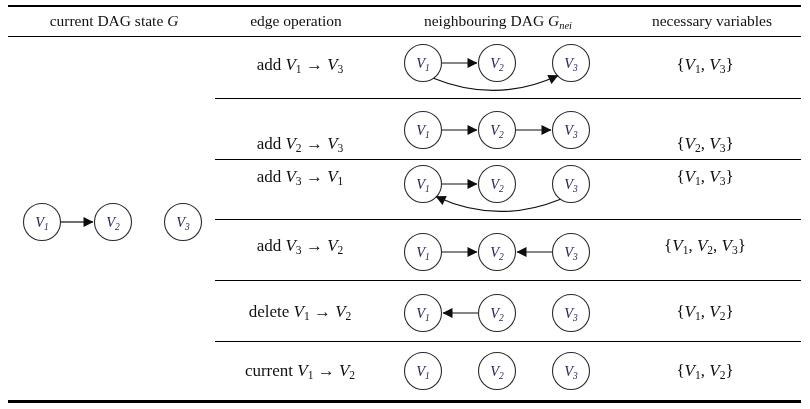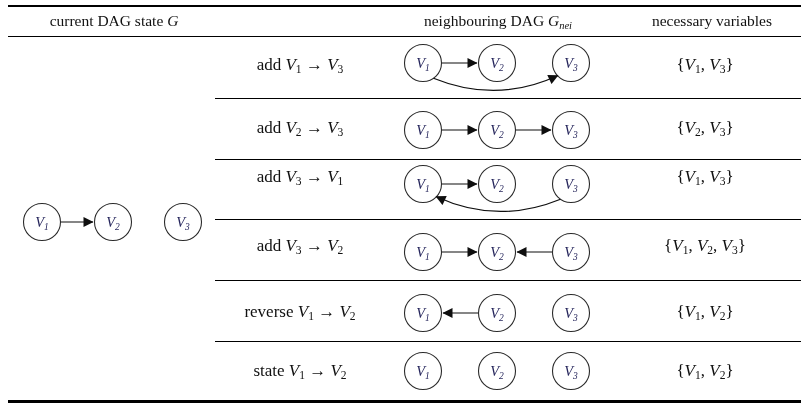--- a/index.html
+++ b/index.html
@@ -1,55 +1,56 @@
 <!DOCTYPE html>
 <html style="--rule: #000000; --text: #111111; --node_label: #26265c; --node_stroke: #2b2b2b; --edge: #0e0e0e;"><head>
 <meta charset="utf-8">
 <style>
   :root{
     --rule:#000000; --text:#111111; --node_label:#26265c; --node_stroke:#2b2b2b; --edge:#0e0e0e;
   }
   html,body{margin:0;padding:0;background:#ffffff;}
   #page{position:relative;width:810px;height:409px;background:#ffffff;overflow:hidden;
-        font-family:"Liberation Serif","DejaVu Serif",serif;color:var(--text);border-radius:11px;}
+        font-family:"Liberation Serif","DejaVu Serif",serif;color:var(--text);}
   .rule{position:absolute;background:var(--rule);}
   .rule.top{left:8px;top:5px;width:793px;height:2px;}
   .rule.head{left:8px;top:36px;width:793px;height:1px;}
   .rule.bottom{left:8px;top:400px;width:793px;height:3px;}
   .sep{position:absolute;left:215px;width:586px;height:1px;background:var(--rule);}
   .s0{top:98px}.s1{top:159px}.s2{top:219px}.s3{top:280px}.s4{top:341px}
 
   .hcell{position:absolute;top:12px;transform:translateX(-50%);white-space:nowrap;
          font-size:15.5px;line-height:18px;}
   .hc0{left:114px}.hc1{left:296px}.hc2{left:498px}.hc3{left:712px}
 
   .cell{position:absolute;transform:translateX(-50%);white-space:nowrap;
         font-size:17px;line-height:20px;}
   .opcol{left:300px}.varcol{left:705px}
-  .y0{top:55px}.y1{top:118px}.y2{top:167px}.y3{top:236px}.y4{top:302px}.y5{top:361px}
+  .y0{top:55px}.y1{top:134px}.y2{top:167px}.y3{top:236px}.y4{top:302px}.y5{top:361px}
 
   .gr{position:absolute;left:395px;width:220px;height:60px;}
   .g0{top:38px}.g1{top:105px}.g2{top:159px}.g3{top:227px}.g4{top:288px}.g5{top:346px}
   .curgr{position:absolute;left:14px;top:197px;width:206px;height:50px;}
 
   .it{font-style:italic;}
   .sb{font-size:0.68em;vertical-align:-0.28em;}
   .cal{font-style:italic;}
   svg text{font-family:"Liberation Serif","DejaVu Serif",serif;font-style:italic;
            font-size:14.5px;fill:var(--node_label);}
   .svgsub{font-size:9.5px;}
 </style>
 </head>
 <body>
 
 <div id="page">
 
   <div class="rule top"></div>
 
   <div class="hcell hc0"><span>current DAG state </span><span class="cal">G</span></div>
+  <div class="hcell hc1"><span>edge operation</span></div>
   <div class="hcell hc3"><span>necessary variables</span></div>
   <div class="hcell hc2"><span>neighbouring DAG </span><span class="cal">G</span><span class="cal sb">nei</span></div>
 
   <div class="rule head"></div>
 
   <div class="curgr"><svg width="206" height="50">
         <defs>
           <marker id="ah0" viewBox="0 0 10 10" refX="9.5" refY="5" markerWidth="12" markerHeight="10" markerUnits="userSpaceOnUse" orient="auto">
             <path d="M0,0 L10,5 L0,10 Z" fill="#0e0e0e"></path>
           </marker>
@@ -141,41 +142,41 @@
           <circle cx="176" cy="25" r="18.5" fill="#ffffff" stroke="#2b2b2b" stroke-width="1.1"></circle>
           <text x="176" y="29.5" text-anchor="middle"><tspan>V</tspan><tspan dy="3.5" class="svgsub">3</tspan></text>
           <line x1="47" y1="25" x2="82" y2="25" stroke="#0e0e0e" stroke-width="1.2" marker-end="url(#ah4)"></line>
           <line x1="157" y1="25" x2="122" y2="25" stroke="#0e0e0e" stroke-width="1.2" marker-end="url(#ah4)"></line>
         </svg></div>
     <div class="cell varcol y3"><span>{</span><span class="it">V</span><span class="sb">1</span><span>, </span><span class="it">V</span><span class="sb">2</span><span>, </span><span class="it">V</span><span class="sb">3</span><span>}</span></div>
   </div>
   <div class="sep s3"></div>
 
   <div>
-    <div class="cell opcol y4"><span>reverse </span><span class="it">V</span><span class="sb">1</span><span> → </span><span class="it">V</span><span class="sb">2</span></div>
+    <div class="cell opcol y4"><span>delete </span><span class="it">V</span><span class="sb">1</span><span> → </span><span class="it">V</span><span class="sb">2</span></div>
     <div class="gr g4"><svg width="220" height="60">
           <defs>
             <marker id="ah5" viewBox="0 0 10 10" refX="9.5" refY="5" markerWidth="12" markerHeight="10" markerUnits="userSpaceOnUse" orient="auto">
               <path d="M0,0 L10,5 L0,10 Z" fill="#0e0e0e"></path>
             </marker>
           </defs>
           <circle cx="28" cy="25" r="18.5" fill="#ffffff" stroke="#2b2b2b" stroke-width="1.1"></circle>
           <text x="28" y="29.5" text-anchor="middle"><tspan>V</tspan><tspan dy="3.5" class="svgsub">1</tspan></text>
           <circle cx="102" cy="25" r="18.5" fill="#ffffff" stroke="#2b2b2b" stroke-width="1.1"></circle>
           <text x="102" y="29.5" text-anchor="middle"><tspan>V</tspan><tspan dy="3.5" class="svgsub">2</tspan></text>
           <circle cx="176" cy="25" r="18.5" fill="#ffffff" stroke="#2b2b2b" stroke-width="1.1"></circle>
           <text x="176" y="29.5" text-anchor="middle"><tspan>V</tspan><tspan dy="3.5" class="svgsub">3</tspan></text>
           <line x1="83" y1="25" x2="48" y2="25" stroke="#0e0e0e" stroke-width="1.2" marker-end="url(#ah5)"></line>
         </svg></div>
     <div class="cell varcol y4"><span>{</span><span class="it">V</span><span class="sb">1</span><span>, </span><span class="it">V</span><span class="sb">2</span><span>}</span></div>
   </div>
   <div class="sep s4"></div>
 
   <div>
-    <div class="cell opcol y5"><span>state </span><span class="it">V</span><span class="sb">1</span><span> → </span><span class="it">V</span><span class="sb">2</span></div>
+    <div class="cell opcol y5"><span>current </span><span class="it">V</span><span class="sb">1</span><span> → </span><span class="it">V</span><span class="sb">2</span></div>
     <div class="gr g5"><svg width="220" height="60">
           <defs>
             <marker id="ah6" viewBox="0 0 10 10" refX="9.5" refY="5" markerWidth="12" markerHeight="10" markerUnits="userSpaceOnUse" orient="auto">
               <path d="M0,0 L10,5 L0,10 Z" fill="#0e0e0e"></path>
             </marker>
           </defs>
           <circle cx="28" cy="25" r="18.5" fill="#ffffff" stroke="#2b2b2b" stroke-width="1.1"></circle>
           <text x="28" y="29.5" text-anchor="middle"><tspan>V</tspan><tspan dy="3.5" class="svgsub">1</tspan></text>
           <circle cx="102" cy="25" r="18.5" fill="#ffffff" stroke="#2b2b2b" stroke-width="1.1"></circle>
           <text x="102" y="29.5" text-anchor="middle"><tspan>V</tspan><tspan dy="3.5" class="svgsub">2</tspan></text>

